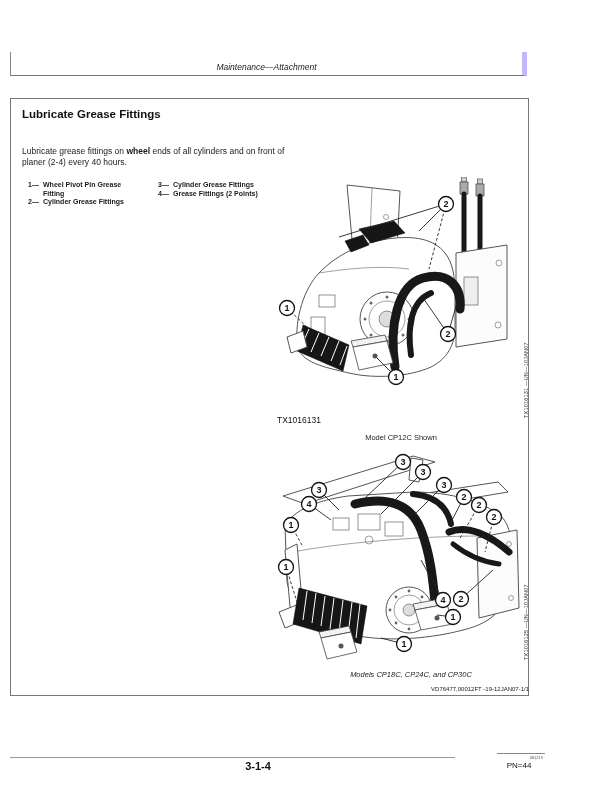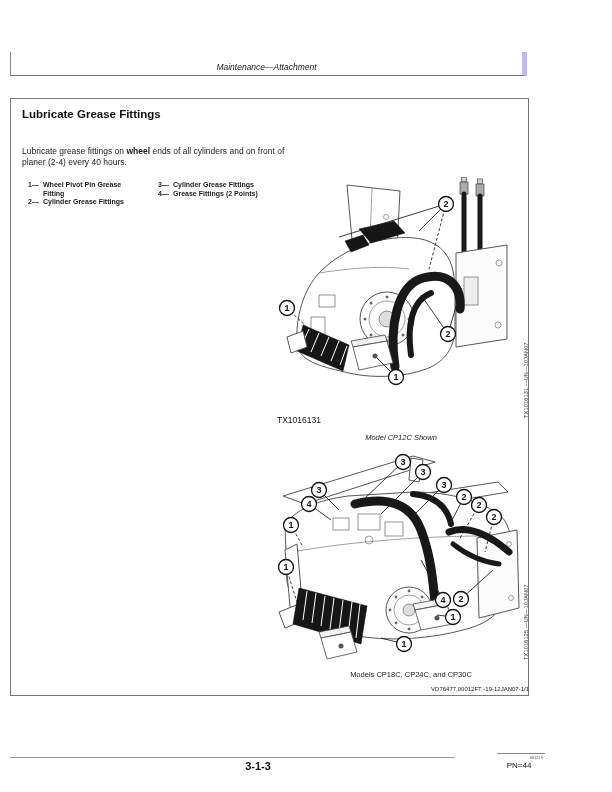--- a/index.html
+++ b/index.html
@@ -37,22 +37,22 @@
   .dash { stroke-dasharray:3,2; }
   .callout-circle { fill:#ffffff; stroke:#111; stroke-width:1.3; }
   .callout-num { font-family:"Liberation Sans",sans-serif; font-weight:bold; font-size:9px; text-anchor:middle; fill:#111; }
   .outline { fill:#ffffff; stroke:#555; stroke-width:1; }
   .outline2 { fill:#fcfcfc; stroke:#555; stroke-width:1; }
   .thin { fill:none; stroke:#777; stroke-width:0.7; }
   .hose { fill:none; stroke:#181818; stroke-linecap:round; }
   .darkblock { fill:#161616; stroke:#000; stroke-width:0.5; }
   .hatch { stroke:#fff; stroke-width:1; }
   #fig1-code { left:266px; top:316px; font-size:8.5px; font-weight:normal; }
-  #fig1-caption { left:290px; top:334px; width:200px; text-align:center; font-size:7.5px; font-style:italic; color:#222; }
-  #fig2-caption { left:280px; top:571px; width:240px; text-align:center; font-size:7.5px; color:#222; }
+  #fig1-caption { left:290px; top:334px; width:200px; text-align:center; font-size:7.5px; color:#222; }
+  #fig2-caption { left:280px; top:571px; width:240px; text-align:center; font-size:7.5px; font-style:italic; color:#222; }
   #pub-code { left:370px; top:587px; width:148px; text-align:right; font-size:6px; color:#222; }
   .vtext {
     position:absolute; font-size:5.5px; color:#333; white-space:nowrap;
     transform:rotate(-90deg); transform-origin:0 0; width:90px; letter-spacing:0.2px;
   }
   
   #footer-line { position:absolute; left:10px; top:757px; width:445px; height:1px; background:#999; }
   #pn-line { position:absolute; left:497px; top:753px; width:48px; height:1px; background:#888; }
   #page-number { position:absolute; left:188px; top:760px; width:140px; text-align:center; font-size:11px; font-weight:bold; }
   #small-code { position:absolute; left:497px; top:755px; width:46px; text-align:right; font-size:4px; color:#555; }
@@ -314,17 +314,17 @@
     <div class="abs" id="fig1-caption">Model CP12C Shown</div>
     <div class="abs" id="fig2-caption">Models CP18C, CP24C, and CP30C</div>
     <div class="abs" id="pub-code">VD76477,00012FT -19-12JAN07-1/1</div>
   </div>
 
   <div class="vtext" style="left:523px; top:418px;">TX1016131 —UN—10JAN07</div>
   <div class="vtext" style="left:523px; top:660px;">TX1016125 —UN—10JAN07</div>
 
   <div id="footer-line"></div>
   <div id="pn-line"></div>
-  <div id="page-number">3-1-3</div>
+  <div id="page-number">3-1-4</div>
   <div id="small-code">081219</div>
   <div id="pn">PN=44</div>
 
 </div>
 
 </body></html>

